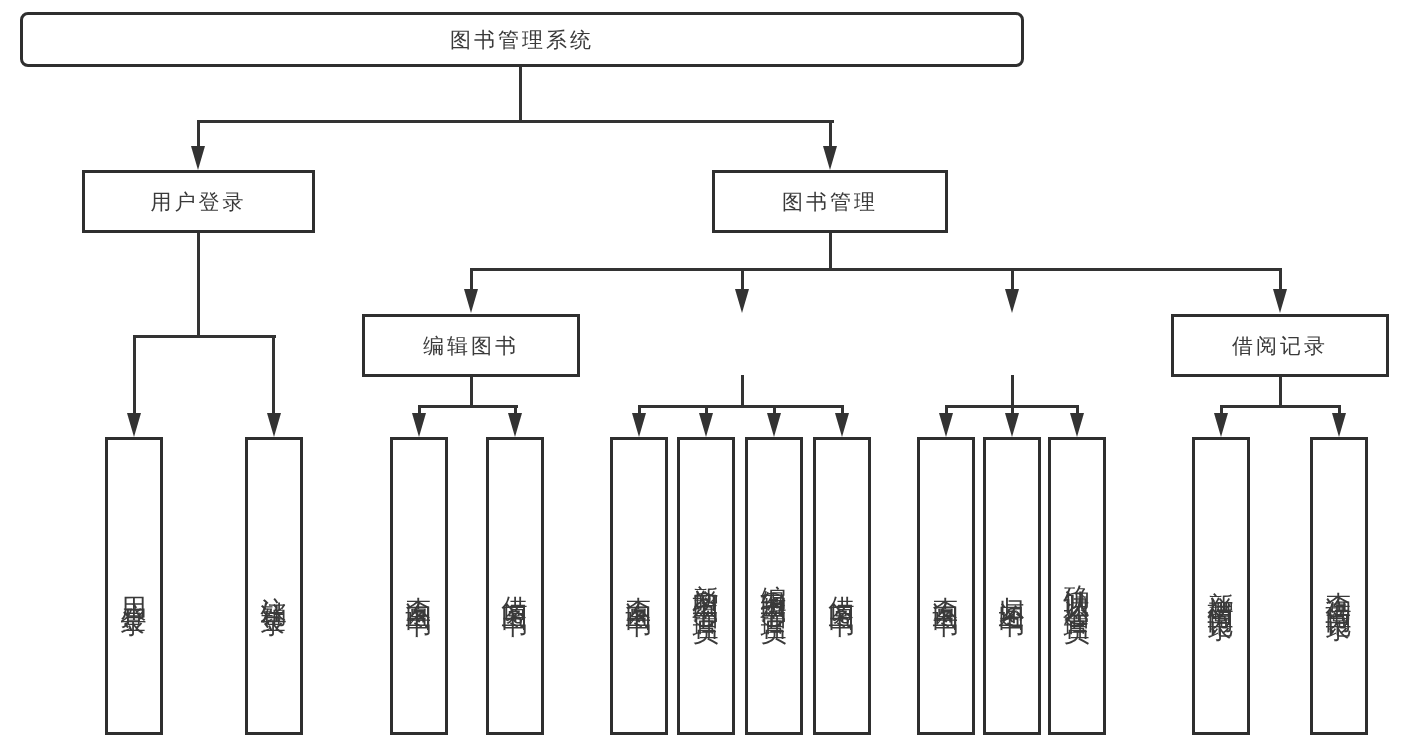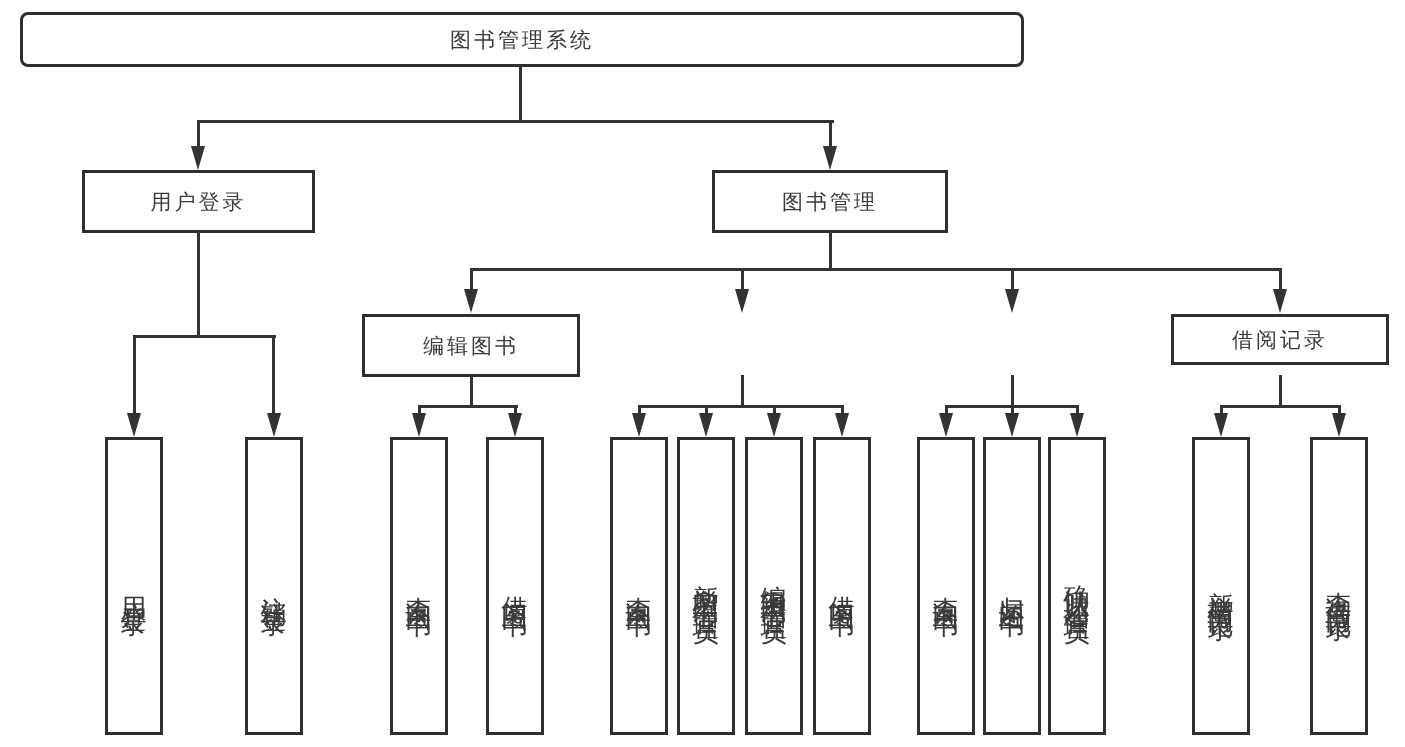--- a/index.html
+++ b/index.html
@@ -88,21 +88,21 @@
       <div class="tri" style="left: 1214px; top: 413px;"></div>
       <div class="tri" style="left: 1332px; top: 413px;"></div>
     </div>
 
   <div class="node h" style="left:20px;top:12px;width:1004px;height:55px;border-radius:8px;">图书管理系统</div>
 
   <div class="node h" style="left:82px;top:170px;width:233px;height:63px;">用户登录</div>
   <div class="node h" style="left:712px;top:170px;width:236px;height:63px;">图书管理</div>
 
   <div class="node h" style="left:362px;top:314px;width:218px;height:63px;">编辑图书</div>
-  <div class="node h" style="left:1171px;top:314px;width:218px;height:51px;">借阅记录</div>
+  <div class="node h" style="left:1171px;top:314px;width:218px;height:63px;">借阅记录</div>
 
   <div class="node v" style="left:105px;top:437px;width:58px;height:298px;">
     <span>用户登录</span>
   </div>
   <div class="node v" style="left:245px;top:437px;width:58px;height:298px;">
     <span>注销登录</span>
   </div>
 
   <div class="node v" style="left:390px;top:437px;width:58px;height:298px;">
     <span>查询图书</span>

